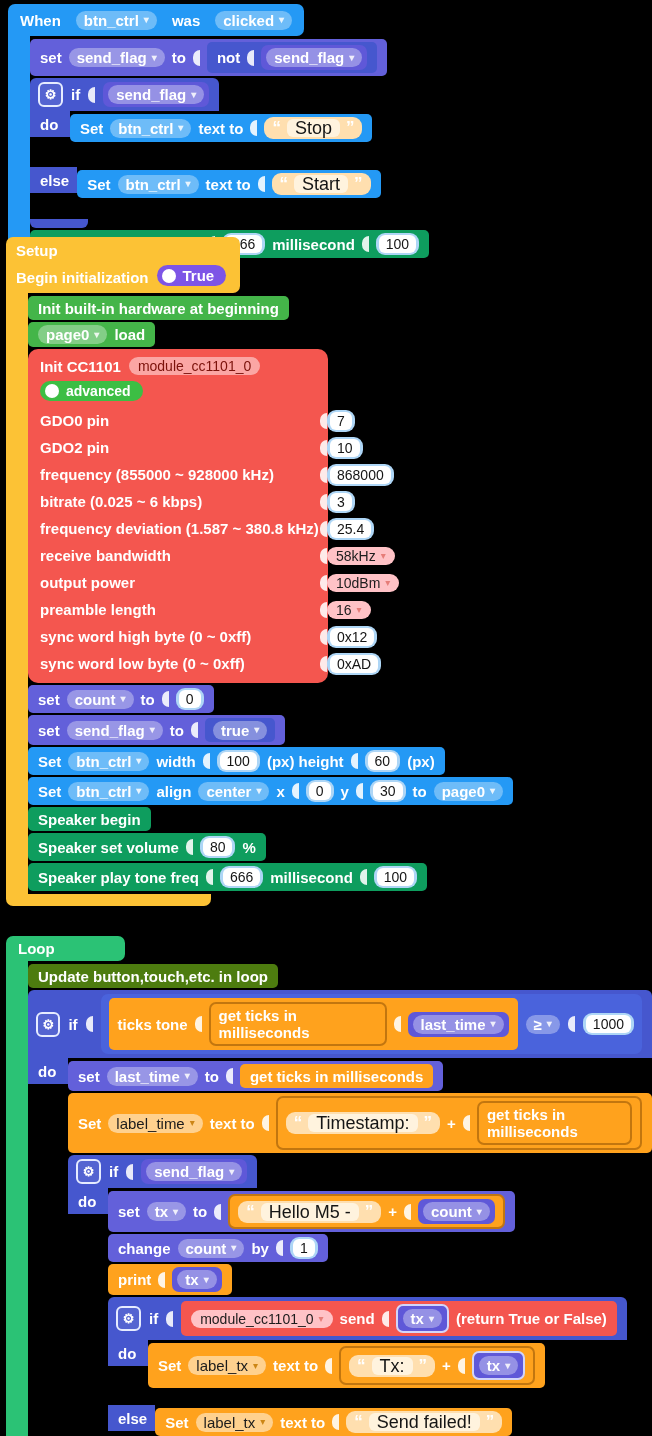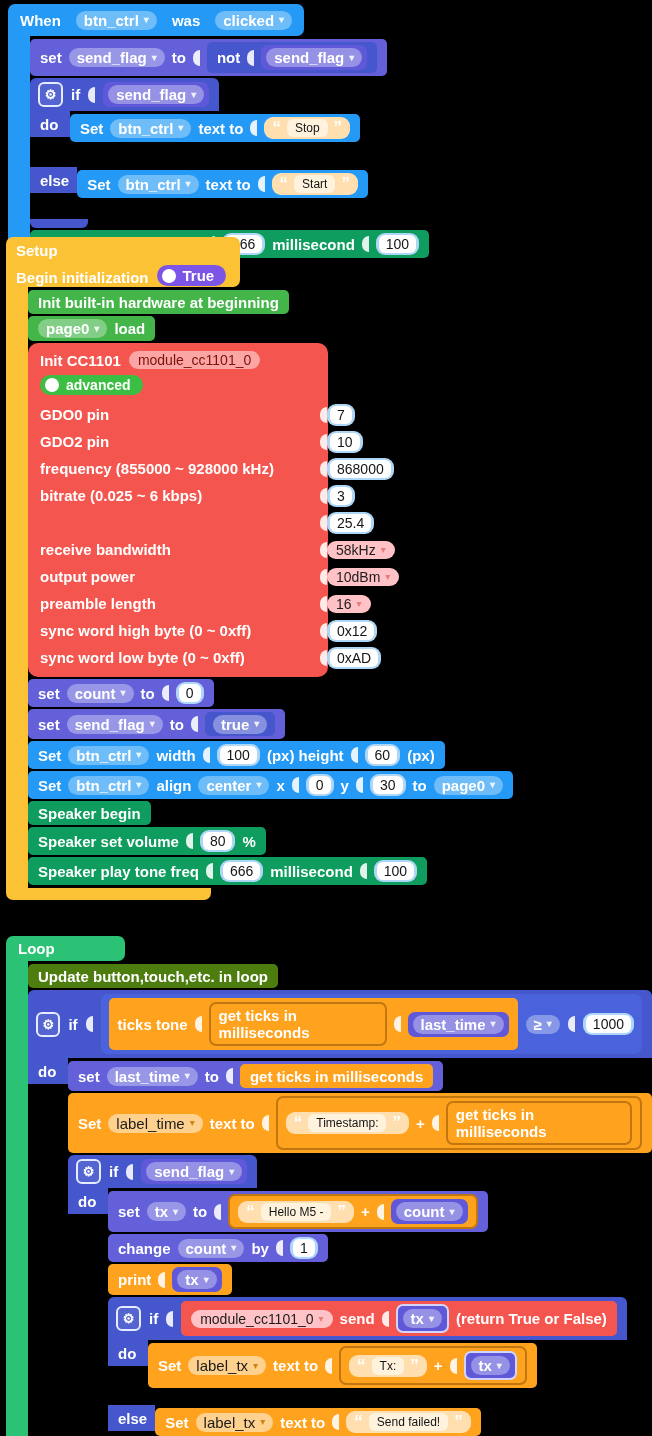--- a/index.html
+++ b/index.html
@@ -13,21 +13,21 @@
   .arr{font-size:10px;opacity:.85;line-height:1;}
   
   .num{background:#AED6F6;border-radius:9px;padding:2px 3px;display:inline-flex;position:relative;}
   .num i{background:#fff;border-radius:6px;padding:0 7px;color:#151515;font-style:normal;
     font-weight:400;font-size:14px;line-height:18px;}
   
   .str{background:#FFDFAF;border-radius:9px;padding:2px 8px;display:inline-flex;align-items:center;gap:6px;}
   .str::before{content:"\201C";color:#fff;font-size:17px;line-height:10px;}
   .str::after{content:"\201D";color:#fff;font-size:17px;line-height:10px;}
   .str i{background:#FFF3DE;border-radius:6px;padding:0 8px;color:#151515;font-style:normal;
-    font-weight:400;font-size:12px;line-height:18px;}
+    font-weight:400;font-size:18px;line-height:18px;}
   
   .pinkf{background:#FBA6A4;border-radius:9px;padding:1px 9px;color:#7B120B;font-weight:400;font-size:14px;}
   .pinkdd{background:#FFC2C6;border-radius:9px;padding:1px 9px;color:#1c1c1c;font-weight:400;font-size:14px;
     display:inline-flex;align-items:center;gap:5px;}
   .pinkdd .arr{color:#E2716B;}
   
   .vb{background:#5F58D8;border-radius:7px;padding:3px 5px;display:inline-flex;}
   .vb-strong{border:2px solid rgba(230,235,255,.85);}
   
   .sock{width:7px;height:16px;background:rgba(255,255,255,.88);border-radius:8px 0 0 8px;
@@ -171,21 +171,21 @@
           <span class="num">
               <i>100</i>
             </span>
         </div>
       </div>
     </div>
     <div class="cfoot" style="width:150px"></div>
   </div>
 
   <div class="cblock" style="--c:#FCC235;left:6px;top:237px">
-    <div class="chead" style="padding:5px 14px 1px 10px">
+    <div class="chead" style="padding:5px 14px 7px 10px">
       <div>Setup</div>
       <div style="display:flex;align-items:flex-end;gap:8px;margin-top:6px">
         <span>Begin initialization</span>
         <span class="toggle" style="background:#7D55E6">
             <span class="dot"></span>
             <span>True</span>
           </span>
       </div>
     </div>
     <div class="cbody">
@@ -244,20 +244,21 @@
               <div class="cc-row">
                 <span class="lbl">bitrate (0.025 ~ 6 kbps)</span>
                 <span class="cc-field">
                   <span class="sock"></span>
                   <span class="num">
                     <i>3</i>
                   </span>
                 </span>
               </div>
               <div class="cc-row">
+                <span class="lbl">frequency deviation (1.587 ~ 380.8 kHz)</span>
                 <span class="cc-field">
                   <span class="sock"></span>
                   <span class="num">
                     <i>25.4</i>
                   </span>
                 </span>
               </div>
               <div class="cc-row">
                 <span class="lbl">receive bandwidth</span>
                 <span class="cc-field">

